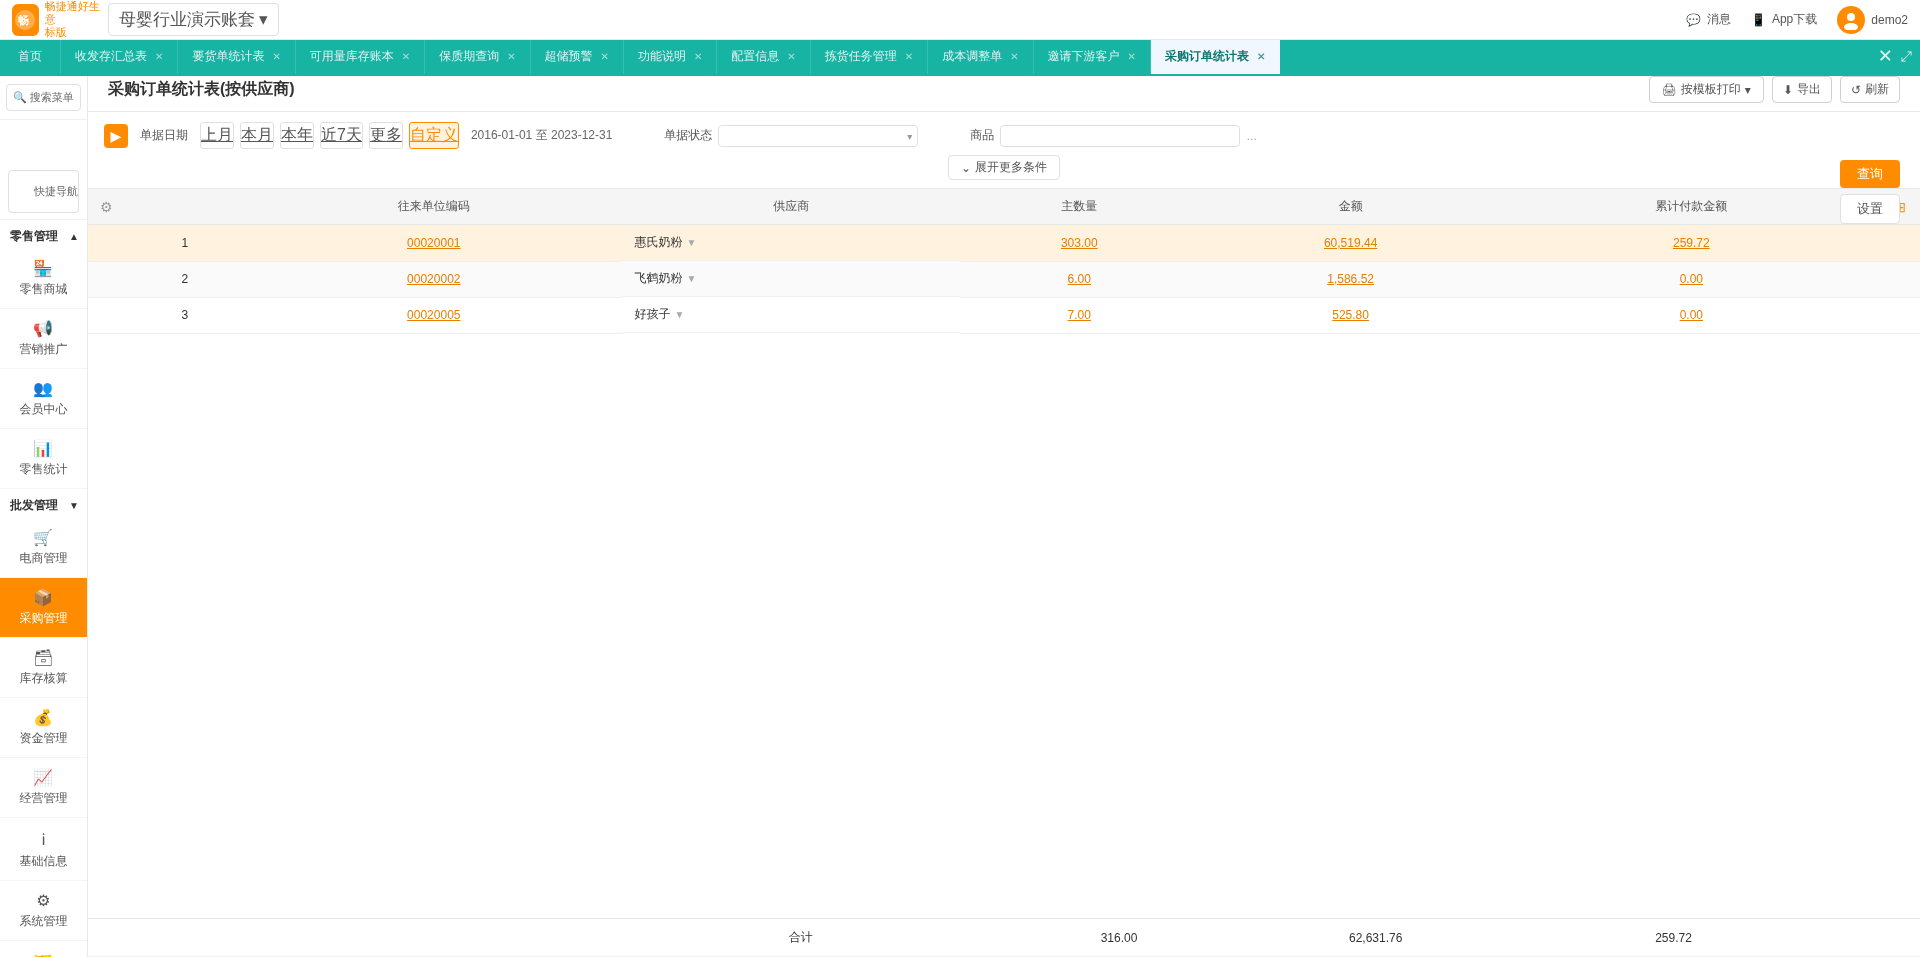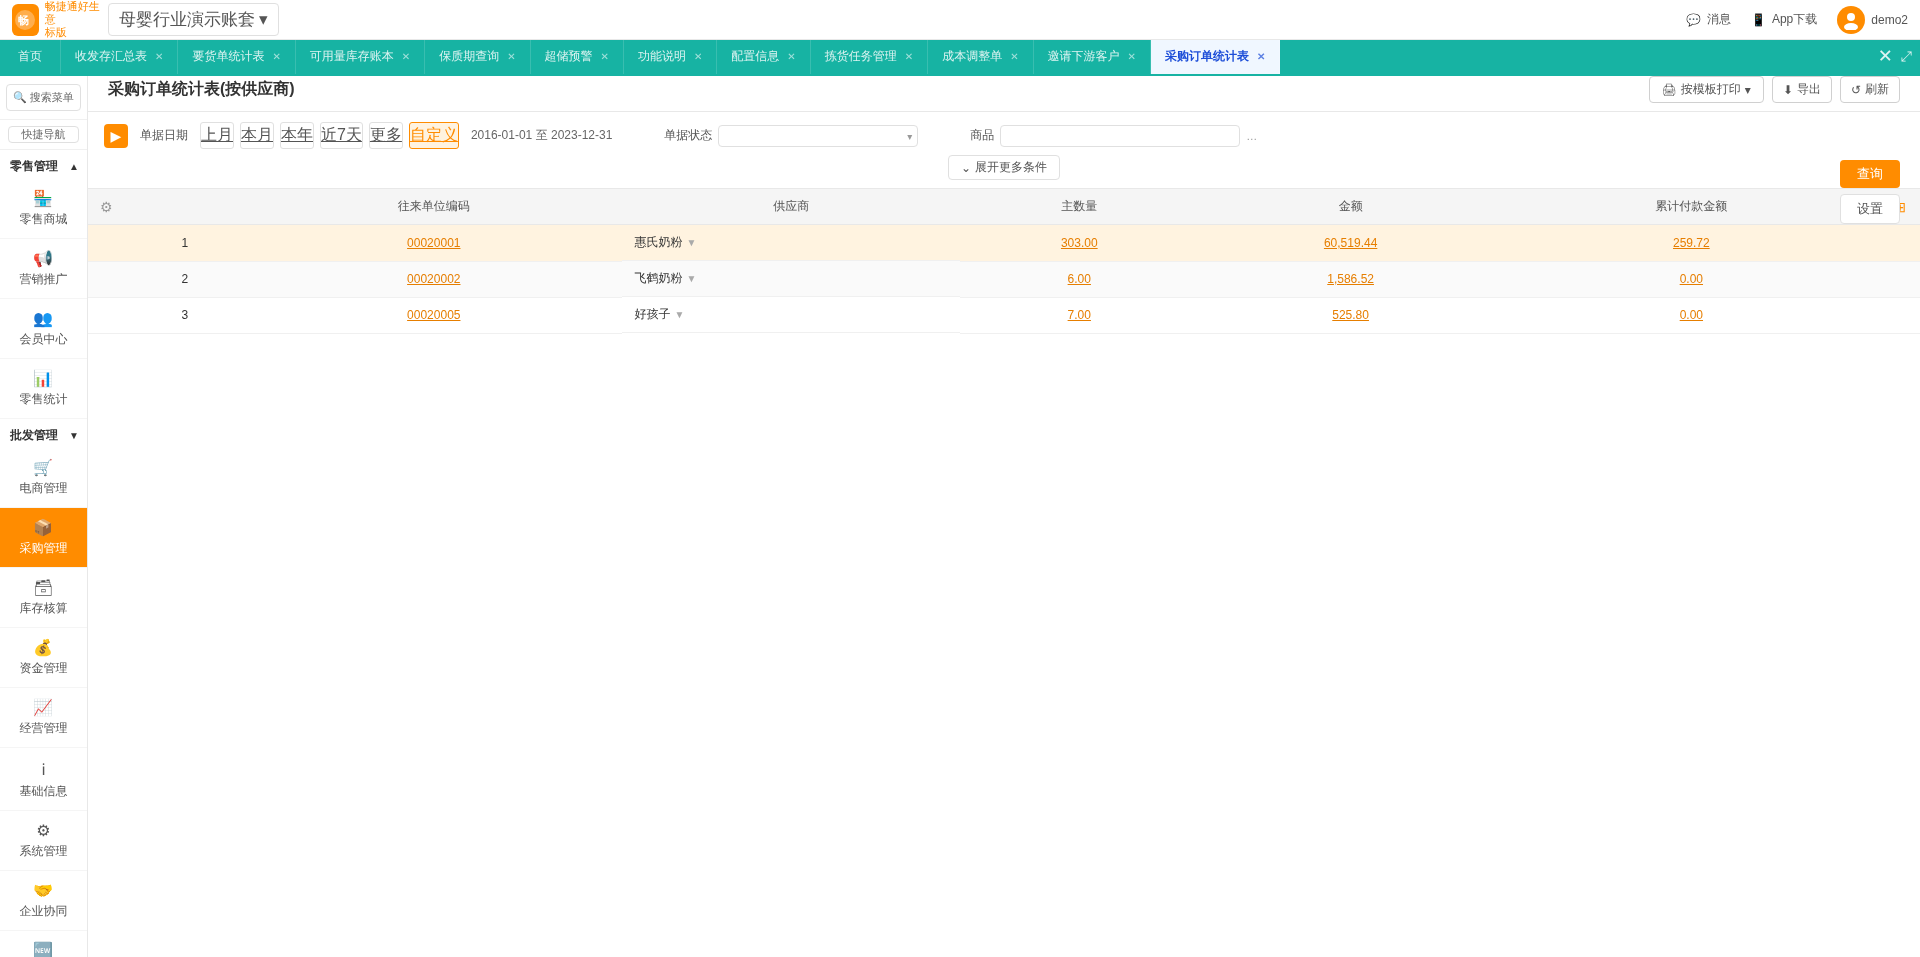--- a/index.html
+++ b/index.html
@@ -11,36 +11,36 @@
     .logo-icon { width: 32px; height: 32px; background: #ff8c00; border-radius: 6px; display: flex; align-items: center; justify-content: center; color: white; font-size: 10px; font-weight: bold; }
     .logo-text { font-size: 11px; color: #ff8c00; line-height: 1.2; }
     .workspace-selector { display: flex; align-items: center; gap: 4px; padding: 4px 10px; border: 1px solid #e0e0e0; border-radius: 4px; color: #555; cursor: pointer; font-size: 17px; margin-left: 8px; }
     .top-bar-right { margin-left: auto; display: flex; align-items: center; gap: 20px; }
     .top-bar-icon-group { display: flex; align-items: center; gap: 6px; color: #555; font-size: 12px; cursor: pointer; }
     .user-avatar { width: 28px; height: 28px; border-radius: 50%; background: #ff8c00; display: flex; align-items: center; justify-content: center; color: white; font-size: 11px; }
 
     
     .nav-tabs { height: 36px; background: #17b3a3; display: flex; align-items: center; padding: 0 0 4px 0; flex-shrink: 0; overflow: hidden; }
     .nav-tab { height: 36px; padding: 0 14px; display: flex; align-items: center; gap: 4px; color: rgba(255,255,255,0.85); font-size: 12px; cursor: pointer; white-space: nowrap; position: relative; border-right: 1px solid rgba(255,255,255,0.15); }
-    .nav-tab.active { background: #f0f7ff; color: #1d4ed8; font-weight: 600; }
+    .nav-tab.active { background: #f0f7ff; color: #0f766e; font-weight: 600; }
     .nav-tab .close-btn { font-size: 10px; opacity: 0.7; margin-left: 4px; }
     .nav-tab.home { padding: 0 18px; }
     .nav-tabs-right { margin-left: auto; display: flex; align-items: center; padding-right: 8px; gap: 8px; }
     .nav-close-all { color: rgba(255,255,255,0.85); font-size: 18px; cursor: pointer; line-height: 1; }
     .nav-expand { color: rgba(255,255,255,0.85); font-size: 14px; cursor: pointer; }
 
     
     .main-layout { display: flex; flex: 1; overflow: hidden; }
 
     
     .sidebar { width: 88px; background: #fff; border-right: 1px solid #e8e8e8; display: flex; flex-direction: column; overflow-y: auto; flex-shrink: 0; }
     .sidebar-search { padding: 8px 6px; border-bottom: 1px solid #f0f0f0; }
     .sidebar-search-btn { width: 100%; padding: 5px 0; background: none; border: 1px solid #e0e0e0; border-radius: 4px; color: #666; font-size: 11px; cursor: pointer; display: flex; align-items: center; justify-content: center; gap: 3px; }
     .sidebar-nav-btn { padding: 6px 8px; border-bottom: 1px solid #f0f0f0; display: flex; align-items: center; justify-content: center; }
-    .sidebar-nav-btn-inner { width: 100%; padding: 0 0; background: none; border: 1px solid #e0e0e0; border-radius: 4px; color: #666; font-size: 11px; cursor: pointer; text-align: center; }
+    .sidebar-nav-btn-inner { width: 100%; padding: 13px 0; background: none; border: 1px solid #e0e0e0; border-radius: 4px; color: #666; font-size: 11px; cursor: pointer; text-align: right; margin-top: 44px; }
     .sidebar-item { padding: 10px 6px; display: flex; flex-direction: column; align-items: center; gap: 3px; cursor: pointer; color: #555; font-size: 12px; border-bottom: 1px solid #f5f5f5; }
     .sidebar-item.active { background: #ff8c00; color: white; }
     .sidebar-item-icon { font-size: 16px; }
     .sidebar-group-label { display: flex; align-items: center; justify-content: space-between; padding: 8px 8px 4px 10px; color: #333; font-size: 12px; font-weight: 600; }
     .sidebar-group-label span.arrow { font-size: 10px; }
 
     
     .content-area { flex: 1; display: flex; flex-direction: column; overflow: hidden; background: #f5f5f5; }
 
     
@@ -375,14 +375,30 @@
       <td style="display:flex;align-items:center;gap:4px;">好孩子 <span style="color:#aaa;font-size:10px;">▼</span></td>
       <td class="link">7.00</td>
       <td class="link">525.80</td>
       <td class="link">0.00</td>
       <td></td>
     </tr>
           </tbody>
       </table>
     </div>
 
+    <div class="table-footer">
+      <table style="width:100%; border-collapse:collapse;">
+        <tbody>
+            <tr>
+          <td style="width:32px;"></td>
+          <td style="width:50px;"></td>
+          <td style="text-align:center; width:170px;"></td>
+          <td style="text-align:center; width:190px;">合计</td>
+          <td style="text-align:center; width:120px;">316.00</td>
+          <td style="text-align:center; width:130px;">62,631.76</td>
+          <td style="text-align:center; width:160px;">259.72</td>
+          <td style="width:40px;"></td>
+        </tr>
+      </tbody>
+        </table>
+    </div>
   </div>
 </div>
 
 </body></html>

